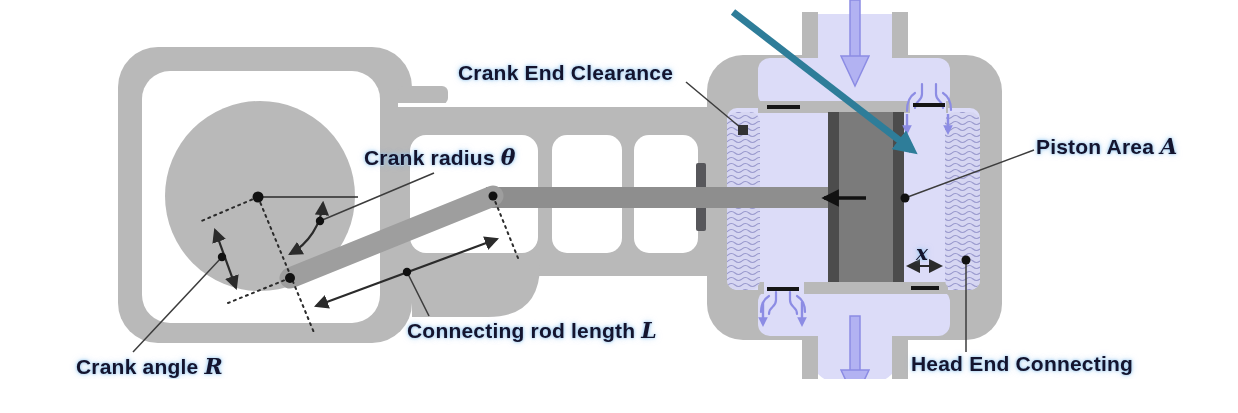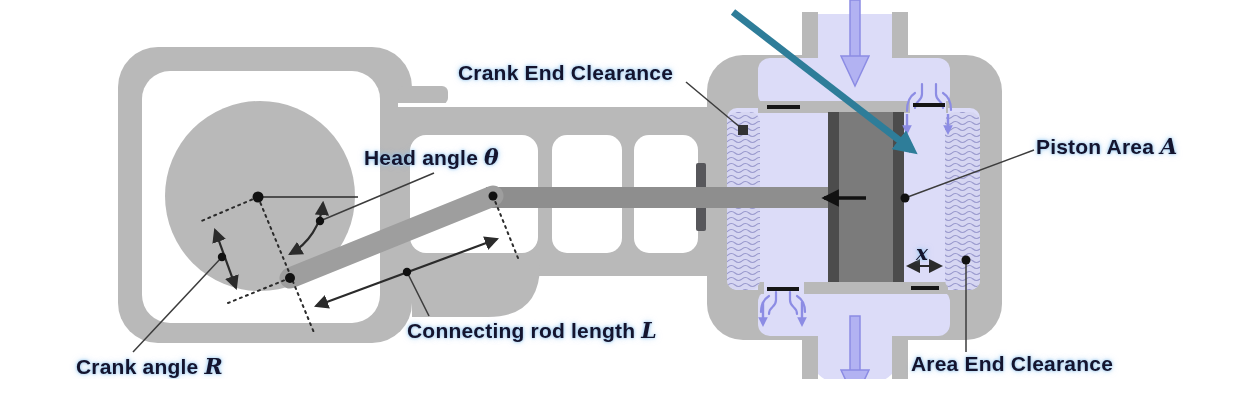--- a/index.html
+++ b/index.html
@@ -187,31 +187,31 @@
   <circle cx="966" cy="260" r="4.5" class="dot"></circle>
   <rect x="738" y="125" width="10" height="10" class="dot-sq"></rect>
 
   <line x1="733" y1="12" x2="912" y2="150" class="teal" marker-end="url(#mTeal)"></line>
 </svg>
 
 <div class="lbl" style="left:458px;top:61px">
   <span>Crank End Clearance</span>
 </div>
 <div class="lbl" style="left:364px;top:144px">
-  <span>Head angle</span><span class="sym">θ</span>
+  <span>Crank radius</span><span class="sym">θ</span>
 </div>
 <div class="lbl" style="left:76px;top:353px">
   <span>Crank angle</span><span class="sym">R</span>
 </div>
 <div class="lbl" style="left:1036px;top:133px">
   <span>Piston Area</span><span class="sym">A</span>
 </div>
 <div class="lbl" style="left:407px;top:317px">
   <span>Connecting rod length</span><span class="sym">L</span>
 </div>
 <div class="lbl" style="left:911px;top:352px">
-  <span>Area End Clearance</span>
+  <span>Head End Connecting</span>
 </div>
 <div class="lbl sym-only" style="left:916px;top:241px">
   <span class="sym">x</span>
 </div>
 
 </div>
 
 </body></html>

